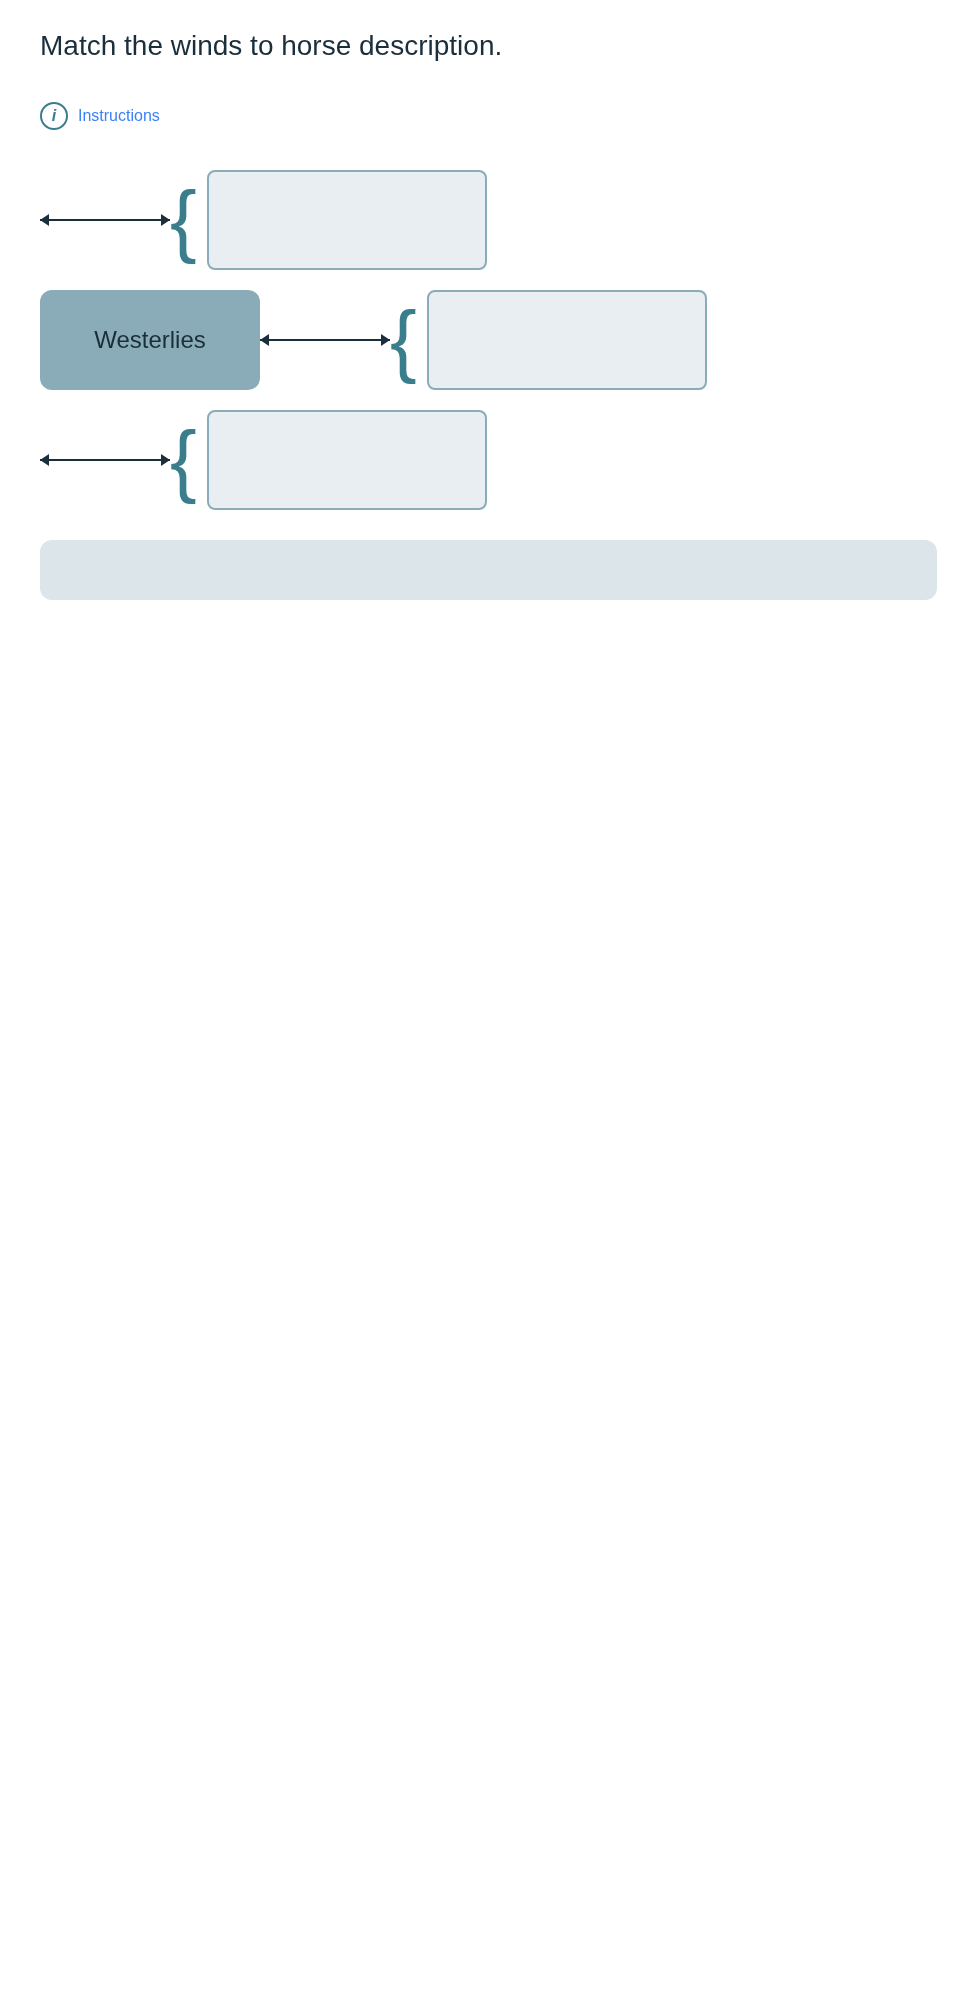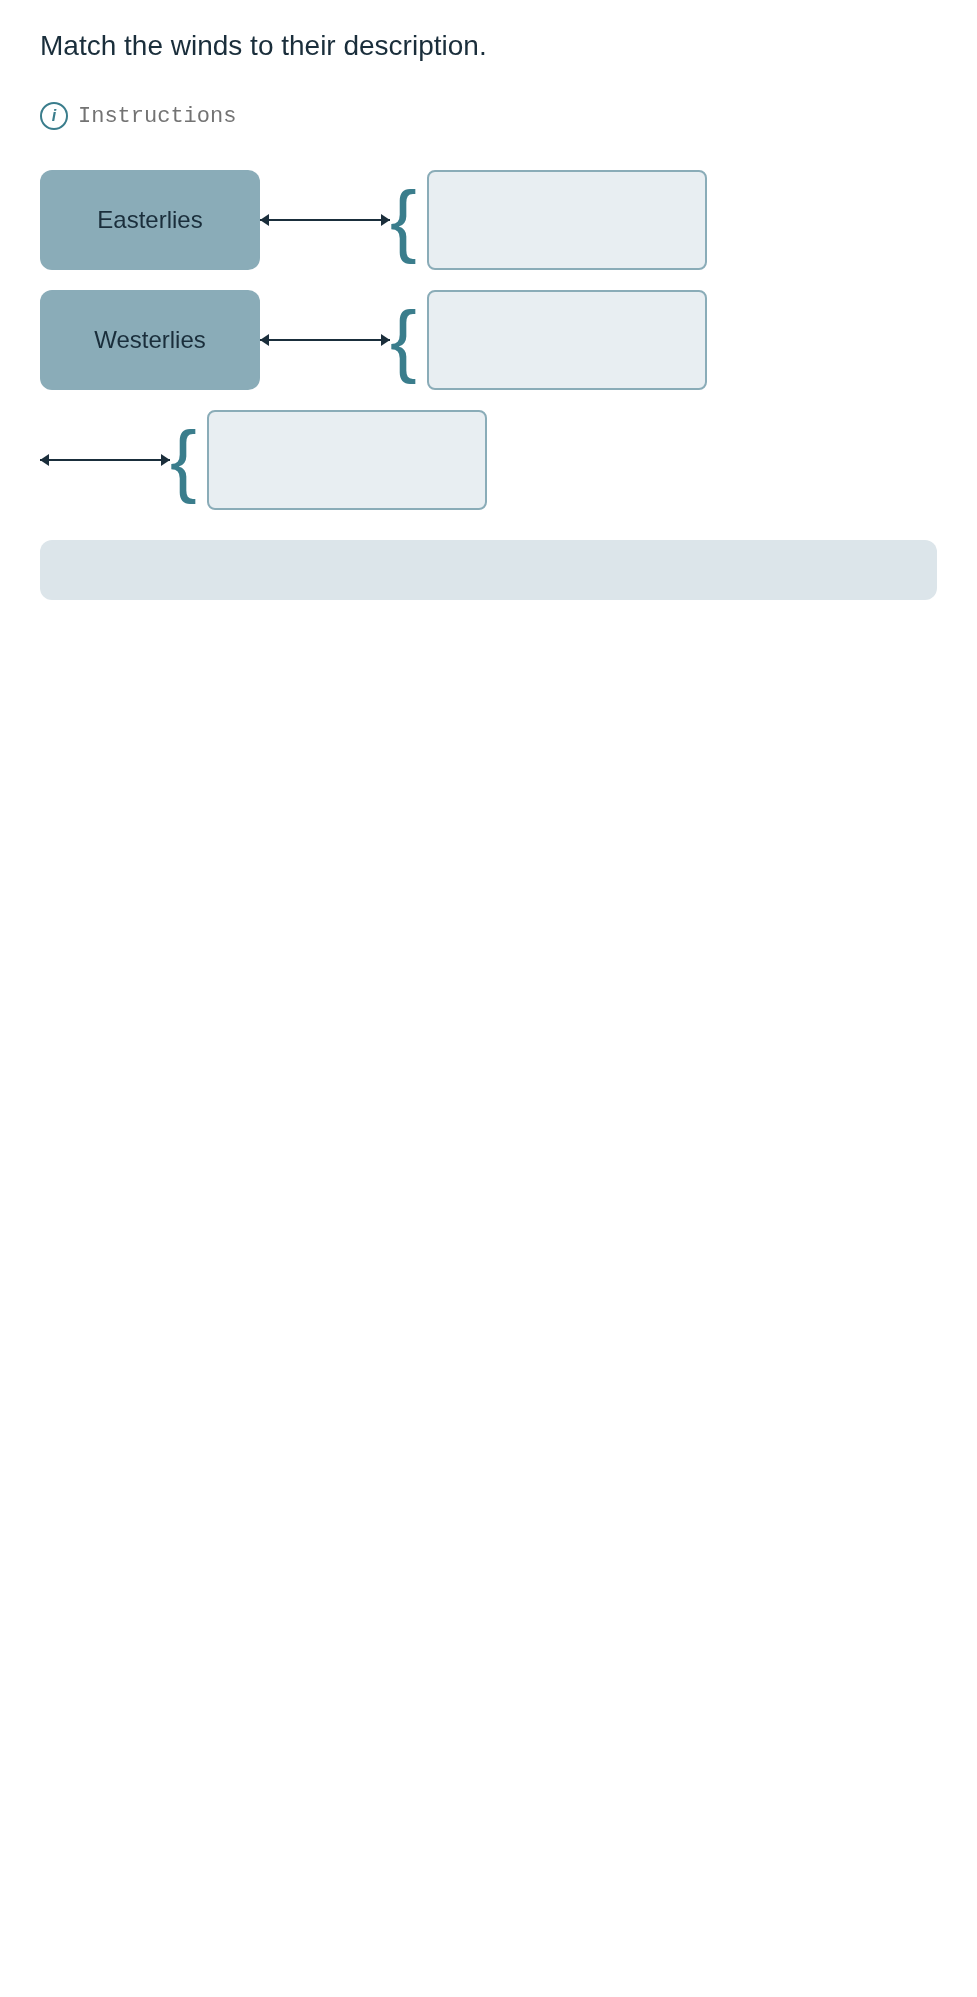--- a/index.html
+++ b/index.html
@@ -40,24 +40,23 @@
       align-items: center;
       justify-content: center;
       color: #3a7d8c;
       font-size: 16px;
       font-style: italic;
       font-weight: 600;
       flex-shrink: 0;
     }
 
     .instructions-label {
-      font-size: 22px;
-      color: #737373;
+      font-size: 16px;
+      color: #3b82f6;
       font-weight: 400;
-      font-family: Liberation Mono, monospace;
     }
 
     .matching-area {
       display: flex;
       flex-direction: column;
       gap: 20px;
       margin-bottom: 30px;
     }
 
     .match-row {
@@ -166,31 +165,30 @@
       color: #1a2e3b;
       text-align: center;
       line-height: 1.5;
       cursor: grab;
       max-width: 430px;
     }
   </style>
 </head>
 <body>
 
-<p class="page-title">Match the winds to their description.</p>
+<p class="page-title">Match the winds to horse description.</p>
 
 <div class="instructions-row">
   <div class="info-icon">i</div>
   <span class="instructions-label">Instructions</span>
 </div>
 
 <div class="matching-area">
 
   <div class="match-row">
-    <div class="wind-label-box">Easterlies</div>
     <div class="arrow-connector">
       <div class="arrow-line"></div>
     </div>
     <div class="bracket-and-drop">
       <div class="curly-bracket">{</div>
       <div class="drop-zone"></div>
     </div>
   </div>
 
   <div class="match-row">

